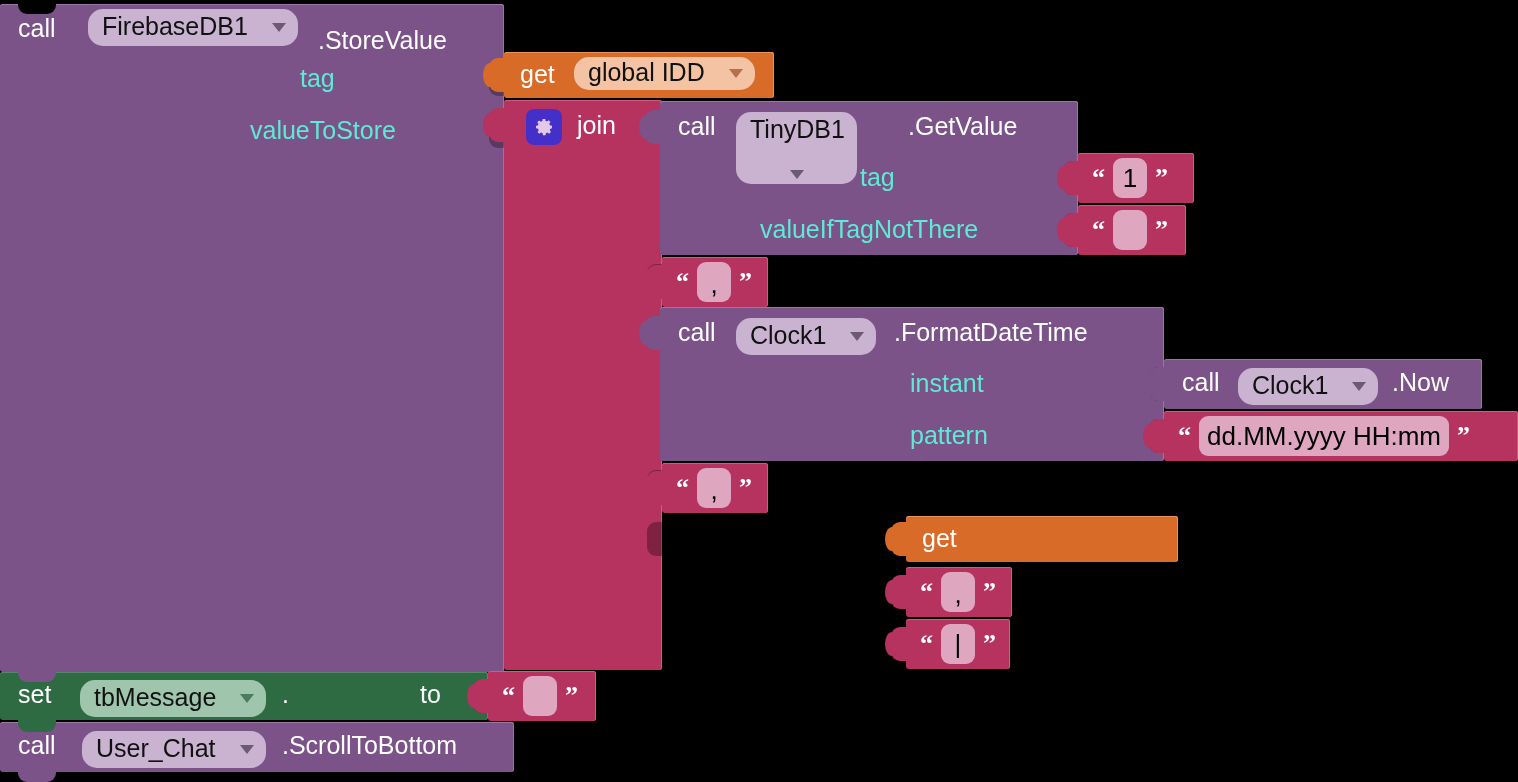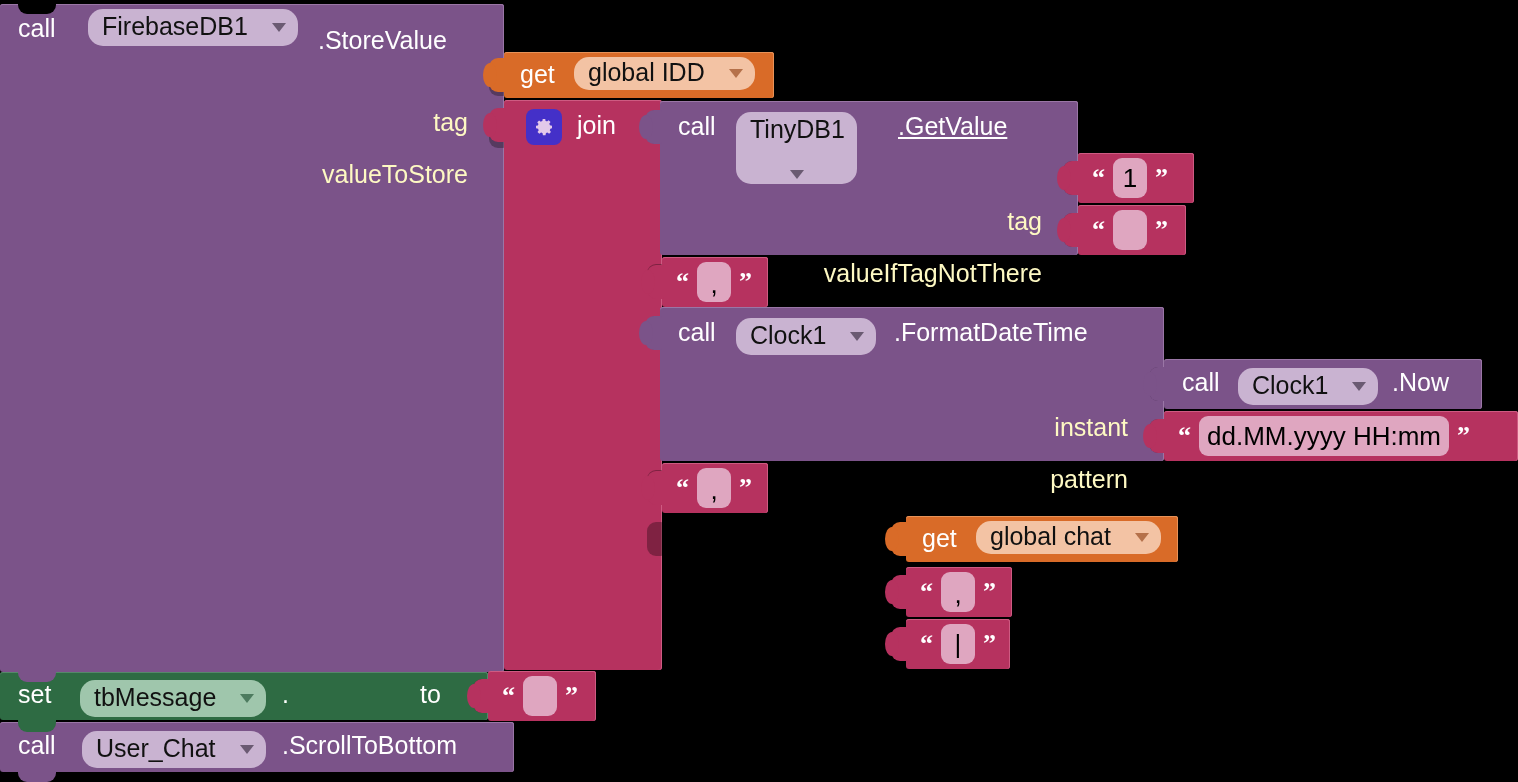--- a/index.html
+++ b/index.html
@@ -53,21 +53,21 @@
   .socket {
     position: absolute;
     width: 16px; height: 34px;
     border-radius: 9px 2px 2px 9px;
     background: #000;
     opacity: 0.30;
   }
 
   
   .kw    { position: absolute; color: #fff; white-space: nowrap; }
-  .param { position: absolute; color: #fef9c3; white-space: nowrap; text-align: right; margin-top: 44px; }
+  .param { position: absolute; color: #5eead4; white-space: nowrap; text-align: left; }
 
   
   .pill {
     position: absolute;
     display: inline-flex;
     align-items: center;
     gap: 24px;
     background: #C9B3D1;
     color: #111;
     border-radius: 15px;
@@ -184,21 +184,21 @@
     <div class="socket" style="right:-1px; top:10px;"></div>
     <div class="socket" style="right:-1px; top:164px;"></div>
     <div class="socket" style="right:-1px; top:216px;"></div>
     <div class="socket" style="right:-1px; top:370px;"></div>
     <div class="socket" style="right:-1px; top:422px;"></div>
   </div>
 
   <div class="blk purple" style="left:660px; top:101px; width:418px; height:154px;">
     <div class="plug purple" style="top:9px;"></div>
     <span class="kw" style="left:18px; top:13px;">call</span>
-    <span class="kw" style="left:238px; top:13px;text-decoration:underline;">.GetValue</span>
+    <span class="kw" style="left:248px; top:13px;">.GetValue</span>
     <span class="param" style="left:200px; top:64px; width:182px;">tag</span>
     <span class="param" style="left:100px; top:116px; width:282px;">valueIfTagNotThere</span>
     <div class="socket" style="right:-1px; top:60px;"></div>
     <div class="socket" style="right:-1px; top:112px;"></div>
   </div>
   <div class="pill" style="left:736px; top:112px;flex-direction:column;">
     <span>TinyDB1</span>
     <span class="caret"></span>
   </div>
 
@@ -258,24 +258,20 @@
     <div class="plug crimson" style="top:8px;"></div>
     <span class="quote">“</span>
     <span class="strfield" style="align-items:flex-end; padding-bottom:2px;">,</span>
     <span class="quote">”</span>
   </div>
 
 
   <div class="blk orange" style="left:906px; top:516px; width:272px; height:46px;">
     <div class="plug orange" style="top:6px;"></div>
     <span class="kw" style="left:16px; top:10px;">get</span>
-    <div class="pill peach" style="left:70px; top:5px;">
-      <span>global chat</span>
-      <span class="caret"></span>
-    </div>
   </div>
 
   <div class="strblk" style="left:906px; top:567px; width:106px; height:50px; padding-left:14px;">
     <div class="plug crimson" style="top:8px;"></div>
     <span class="quote">“</span>
     <span class="strfield" style="align-items:flex-end; padding-bottom:2px;">,</span>
     <span class="quote">”</span>
   </div>
 
   <div class="strblk" style="left:906px; top:619px; width:104px; height:50px; padding-left:14px;">

